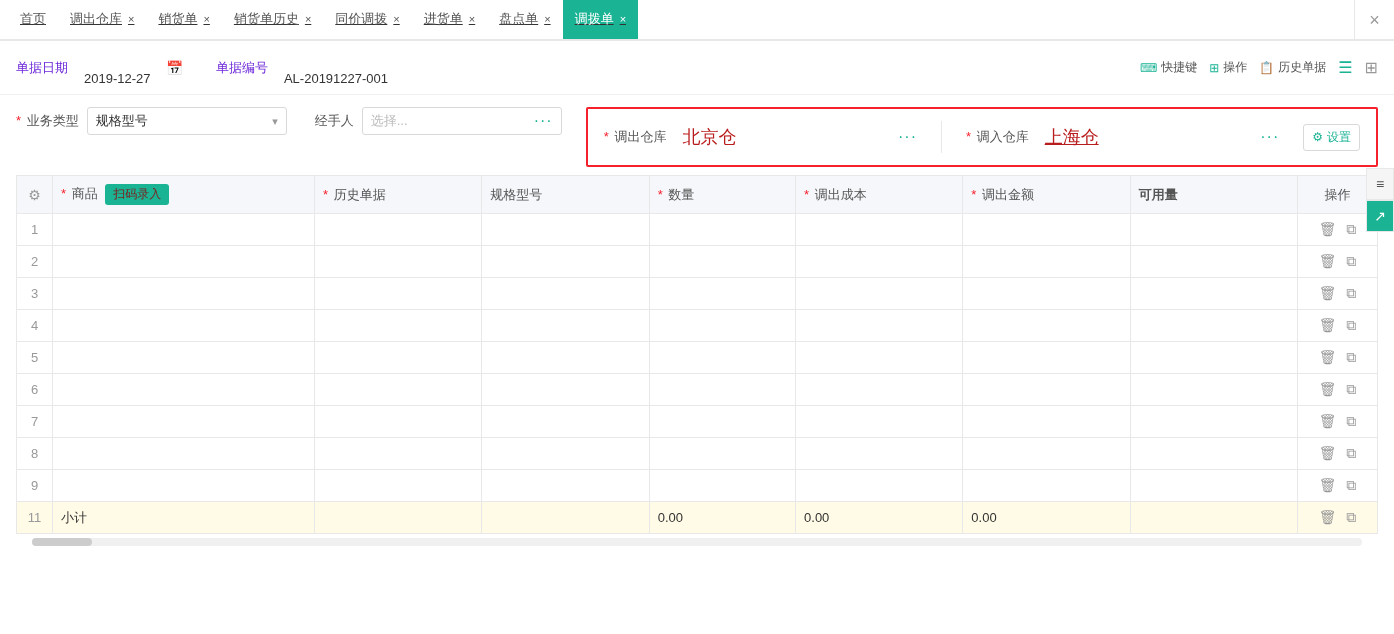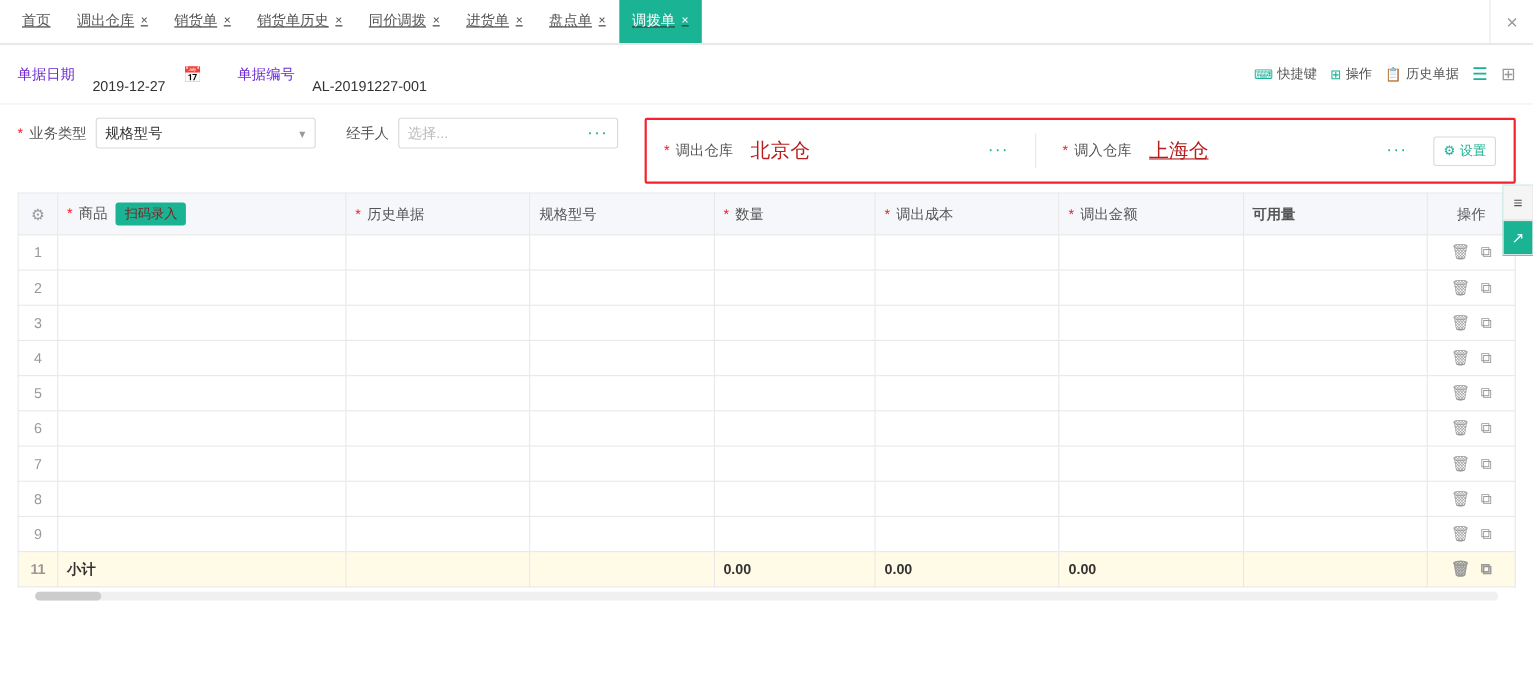--- a/index.html
+++ b/index.html
@@ -135,21 +135,21 @@
       cursor: pointer; margin-left: 4px;
     }
 
     .gear-th {
       width: 36px; text-align: center;
     }
     .gear-icon { color: #999; cursor: pointer; font-size: 14px; }
 
     .subtotal-row td {
       background: #fffbe6;
-      font-weight: 700;
+      font-weight: 400;
     }
 
     
     .float-buttons {
       position: fixed; right: 0; top: 50%;
       transform: translateY(-50%);
       display: flex; flex-direction: column;
       gap: 0;
     }
     .float-btn {

